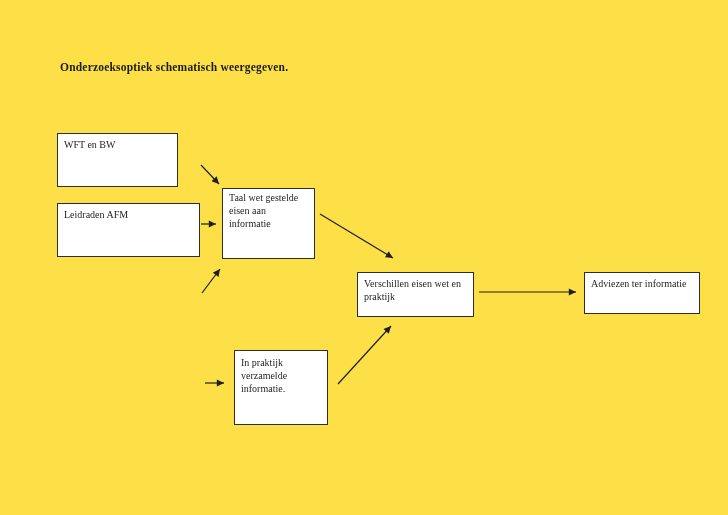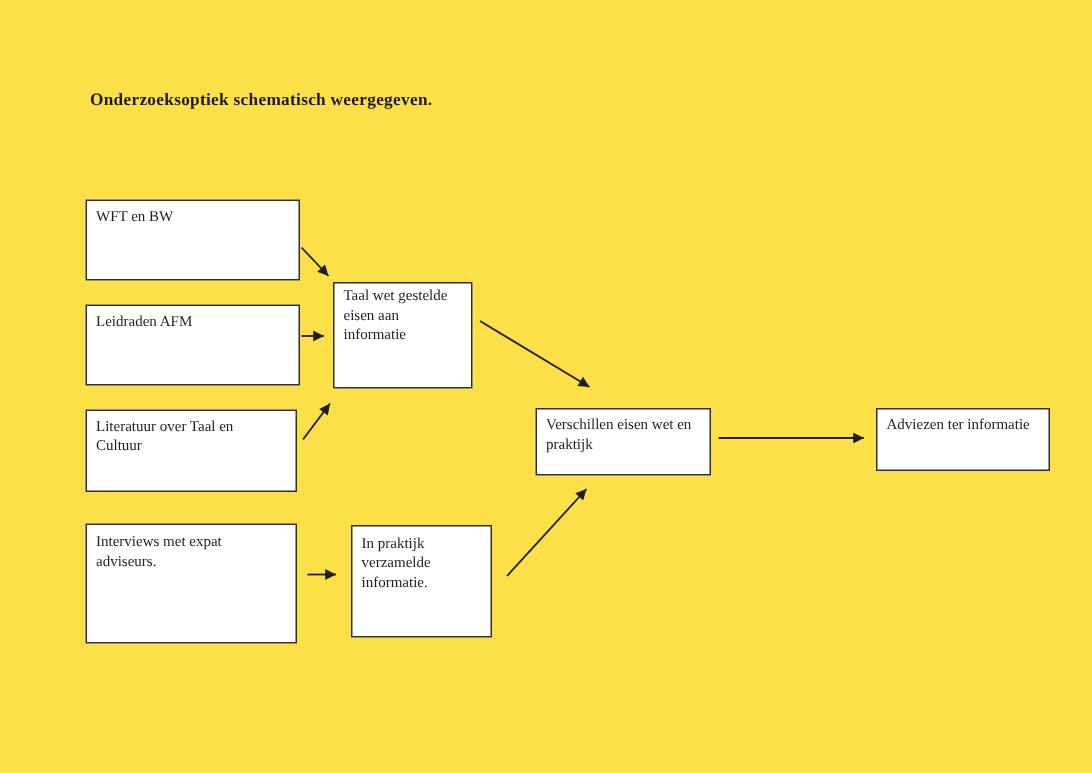--- a/index.html
+++ b/index.html
@@ -25,21 +25,21 @@
     position: absolute;
     box-sizing: border-box;
     border: 1px solid #2e2e2e;
     background: #ffffff;
     color: #1f1f1f;
     font-size: 10px;
     line-height: 13px;
     padding: 4px 6px;
   }
   .node .lbl { display: block; }
-  #n-wft         { left: 57px;  top: 133px; width: 143px; height: 54px; }
+  #n-wft         { left: 57px;  top: 133px; width: 121px; height: 54px; }
   #n-leidraden   { left: 57px;  top: 203px; width: 143px; height: 54px; }
   #n-literatuur  { left: 57px;  top: 273px; width: 141px; height: 55px; }
   #n-interviews  { left: 57px;  top: 349px; width: 141px; height: 80px; padding-top: 5px; }
   #n-wet         { left: 222px; top: 188px; width: 93px;  height: 71px; padding-top: 2px; }
   #n-praktijk    { left: 234px; top: 350px; width: 94px;  height: 75px; padding-top: 5px; }
   #n-verschillen { left: 357px; top: 272px; width: 117px; height: 45px; }
   #n-adviezen    { left: 584px; top: 272px; width: 116px; height: 42px; }
   #n-literatuur .lbl  { max-width: 106px; }
   #n-interviews .lbl  { max-width: 100px; }
   #n-verschillen .lbl { max-width: 100px; }
@@ -75,27 +75,21 @@
   </svg>
 
   <div class="node" id="n-wft">
     <span class="lbl">WFT en BW</span>
   </div>
 
   <div class="node" id="n-leidraden">
     <span class="lbl">Leidraden AFM</span>
   </div>
 
-  <div class="node" id="n-literatuur">
-    <span class="lbl">Literatuur over Taal en Cultuur</span>
-  </div>
 
-  <div class="node" id="n-interviews">
-    <span class="lbl">Interviews met expat adviseurs.</span>
-  </div>
 
   <div class="node" id="n-wet">
     <span class="lbl">Taal wet gestelde eisen aan informatie</span>
   </div>
 
   <div class="node" id="n-praktijk">
     <span class="lbl">In praktijk verzamelde informatie.</span>
   </div>
 
   <div class="node" id="n-verschillen">

